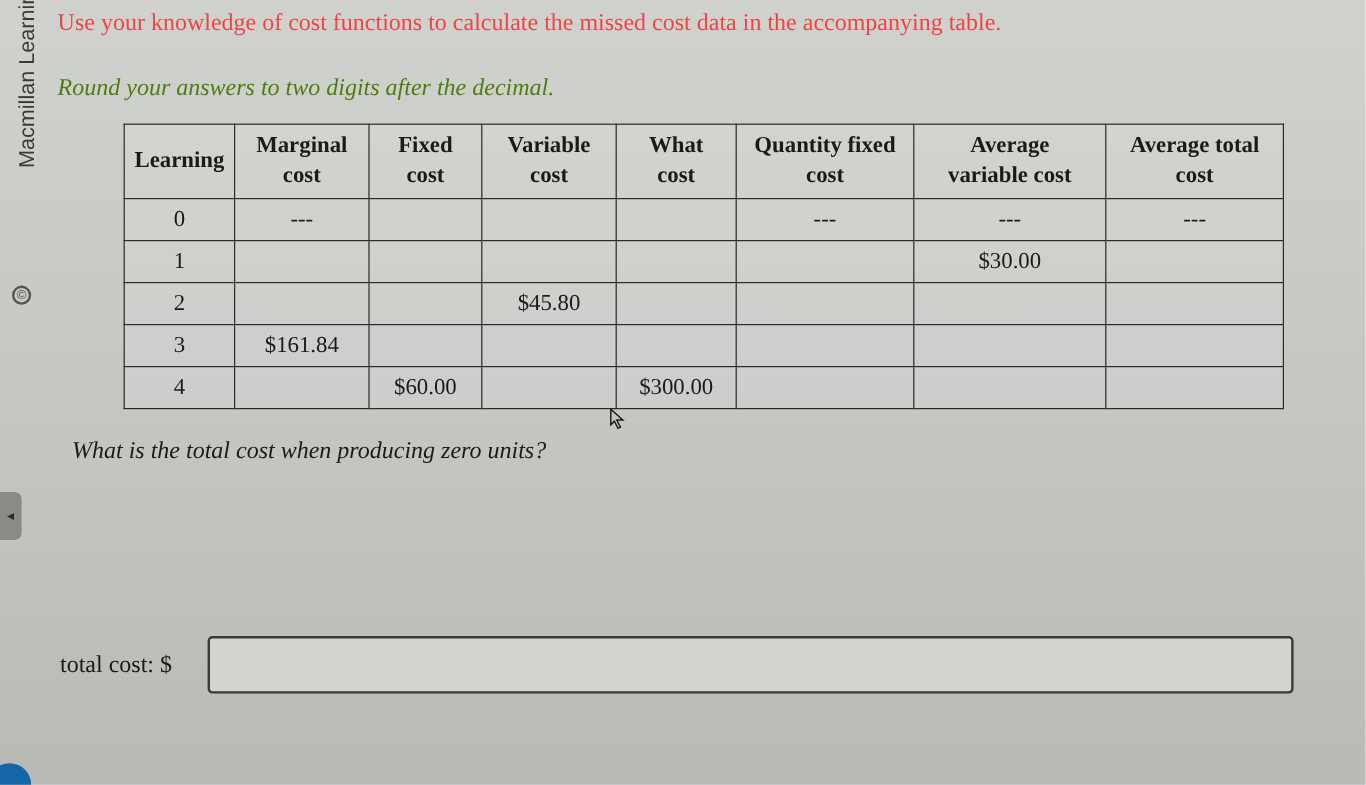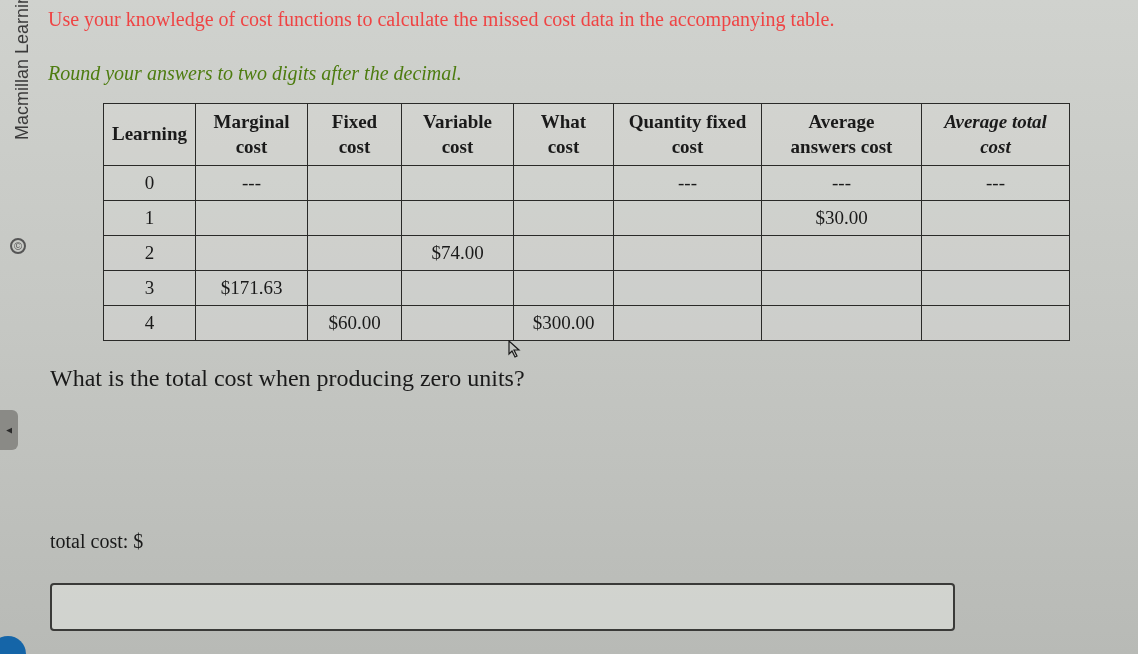--- a/index.html
+++ b/index.html
@@ -94,39 +94,39 @@
       font-weight: bold;
       line-height: 1.3;
     }
     .col-qty { width: 92px; }
     .col-mc { width: 112px; }
     .col-fc { width: 94px; margin-top: 24px; }
     .col-vc { width: 112px; }
     .col-tc { width: 100px; }
     .col-afc { width: 148px; }
     .col-avc { width: 160px; }
-    .col-atc { width: 148px; font-style: italic; }
+    .col-atc { width: 148px; }
     td.qty-cell {
       text-align: center;
       font-weight: normal;
     }
     .question-text {
-      font-size: 24px;
+      font-size: 20px;
       color: #1a1a1a;
       margin-top: 24px;
-      margin-left: 2px;
+      margin-left: 12px;
+      font-style: italic;
     }
     .answer-area {
       position: absolute;
       left: 50px;
       top: 530px;
       display: flex;
-      align-items: flex-start;
+      align-items: center;
       gap: 30px;
-      flex-direction: column;
     }
     .answer-label {
       font-size: 20px;
       color: #1a1a1a;
     }
     .answer-input {
       width: 905px;
       height: 48px;
       border: 2px solid #3a3a38;
       border-radius: 4px;
@@ -192,21 +192,21 @@
           <th class="col-tc">
             <span>What</span><br>
             <span>cost</span>
           </th>
           <th class="col-afc">
             <span>Quantity fixed</span><br>
             <span>cost</span>
           </th>
           <th class="col-avc">
             <span>Average</span><br>
-            <span>answers cost</span>
+            <span>variable cost</span>
           </th>
           <th class="col-atc">
             <span>Average total</span><br>
             <span>cost</span>
           </th>
         </tr>
       </thead>
       <tbody>
         <tr>
           <td class="qty-cell">0</td>
@@ -225,29 +225,29 @@
           <td></td>
           <td></td>
           <td></td>
           <td>$30.00</td>
           <td></td>
         </tr>
         <tr>
           <td class="qty-cell">2</td>
           <td></td>
           <td></td>
-          <td>$74.00</td>
+          <td>$45.80</td>
           <td></td>
           <td></td>
           <td></td>
           <td></td>
         </tr>
         <tr>
           <td class="qty-cell">3</td>
-          <td>$171.63</td>
+          <td>$161.84</td>
           <td></td>
           <td></td>
           <td></td>
           <td></td>
           <td></td>
           <td></td>
         </tr>
         <tr>
           <td class="qty-cell">4</td>
           <td></td>

